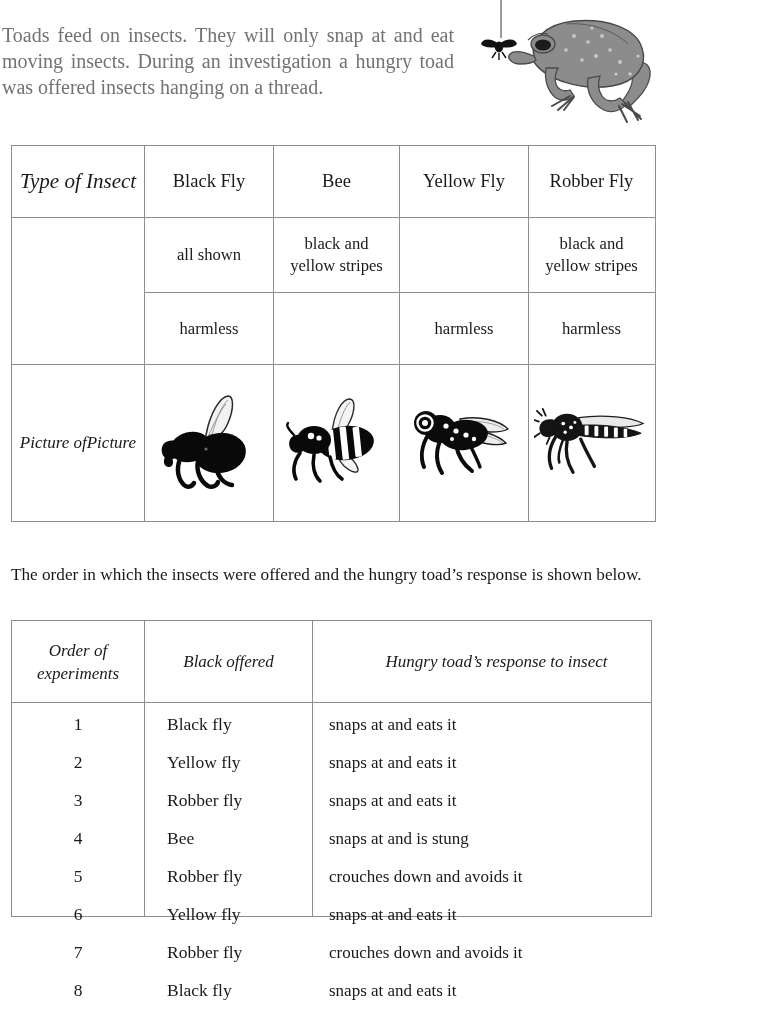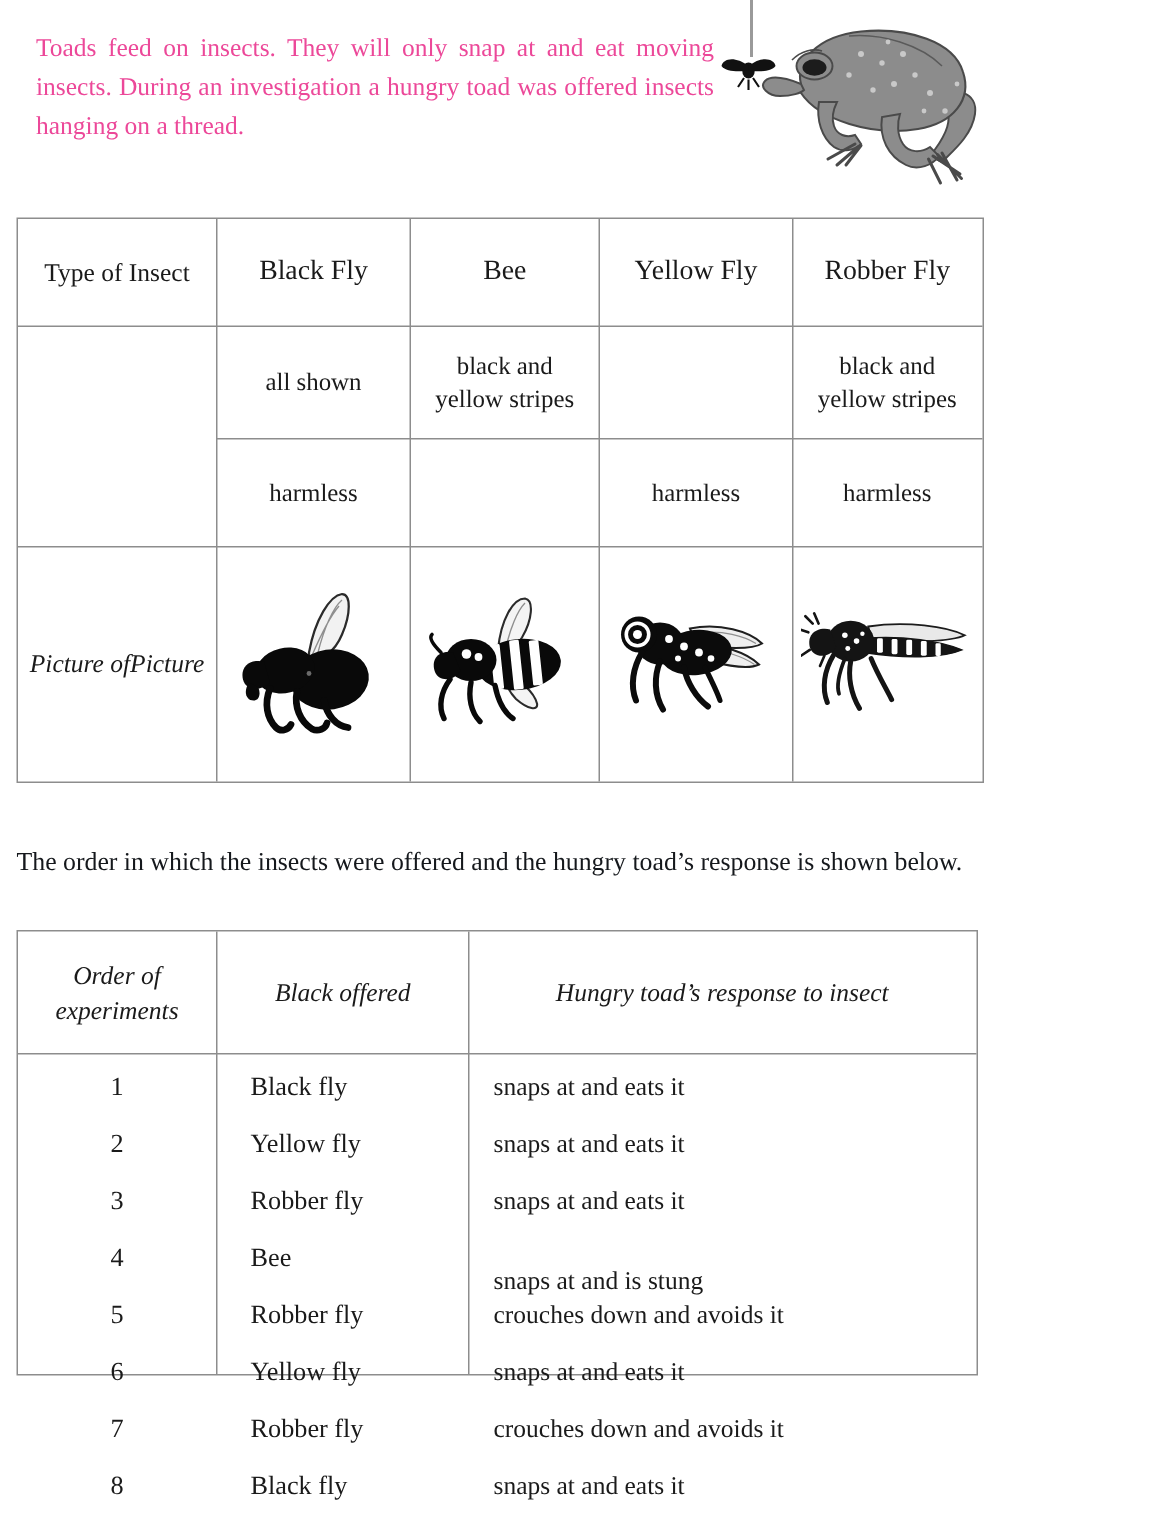--- a/index.html
+++ b/index.html
@@ -13,27 +13,27 @@
     height: 1024px;
     position: relative;
     font-family: "Liberation Serif", "DejaVu Serif", serif;
     color: #1a1a1a;
     overflow: hidden;
   }
 
   
   #intro-paragraph {
     position: absolute;
-    left: 24px;
+    left: 2px;
     top: 2px;
     width: 452px;
-    font-size: 17px;
+    font-size: 20px;
     line-height: 26px;
     text-align: justify;
-    color: #ec4899;
+    color: #737373;
   }
 
   
   #toad-illustration {
     position: absolute;
     left: 470px;
     top: 0px;
     width: 298px;
     height: 128px;
   }
@@ -66,21 +66,22 @@
   }
   .cell {
     position: absolute;
     display: flex;
     align-items: center;
     justify-content: center;
     text-align: center;
     padding: 0 5px;
   }
   .hdr-type {
-    font-size: 17px;
+    font-style: italic;
+    font-size: 21px;
   }
   .hdr-name {
     font-size: 18.5px;
   }
   .side-label {
     font-style: italic;
     font-size: 17px;
     line-height: 23px;
   }
   .desc-cell {
@@ -384,21 +385,21 @@
 
   <div class="row-line" style="top:81px"></div>
 
   <div class="cell exp-hdr" style="left:0;top:0;width:132px;height:81px;flex-direction:column">
     <span>Order of</span>
     <span>experiments</span>
   </div>
   <div class="cell exp-hdr" style="left:133px;top:0;width:167px;height:81px">
     <span>Black offered</span>
   </div>
-  <div class="cell exp-hdr" style="left:301px;top:0;width:337px;height:81px">
+  <div class="cell exp-hdr" style="left:316px;top:0;width:337px;height:81px">
     <span>Hungry toad’s response to insect</span>
   </div>
 
   <div class="cell exp-order" style="left:0;top:85px;width:132px;height:37px">
     <span>1</span>
     </div>
   <div class="cell exp-insect" style="left:133px;top:85px;width:167px;height:37px">
     <span>Black fly</span>
     </div>
   <div class="cell exp-response" style="left:301px;top:85px;width:337px;height:37px">
@@ -424,21 +425,21 @@
   <div class="cell exp-response" style="left:301px;top:161px;width:337px;height:37px">
     <span>snaps at and eats it</span>
     </div>
 
   <div class="cell exp-order" style="left:0;top:199px;width:132px;height:37px">
     <span>4</span>
     </div>
   <div class="cell exp-insect" style="left:133px;top:199px;width:167px;height:37px">
     <span>Bee</span>
     </div>
-  <div class="cell exp-response" style="left:301px;top:214px;width:337px;height:37px">
+  <div class="cell exp-response" style="left:301px;top:199px;width:337px;height:37px">
     <span>snaps at and is stung</span>
     </div>
 
   <div class="cell exp-order" style="left:0;top:237px;width:132px;height:37px">
     <span>5</span>
     </div>
   <div class="cell exp-insect" style="left:133px;top:237px;width:167px;height:37px">
     <span>Robber fly</span>
     </div>
   <div class="cell exp-response" style="left:301px;top:237px;width:337px;height:37px">

